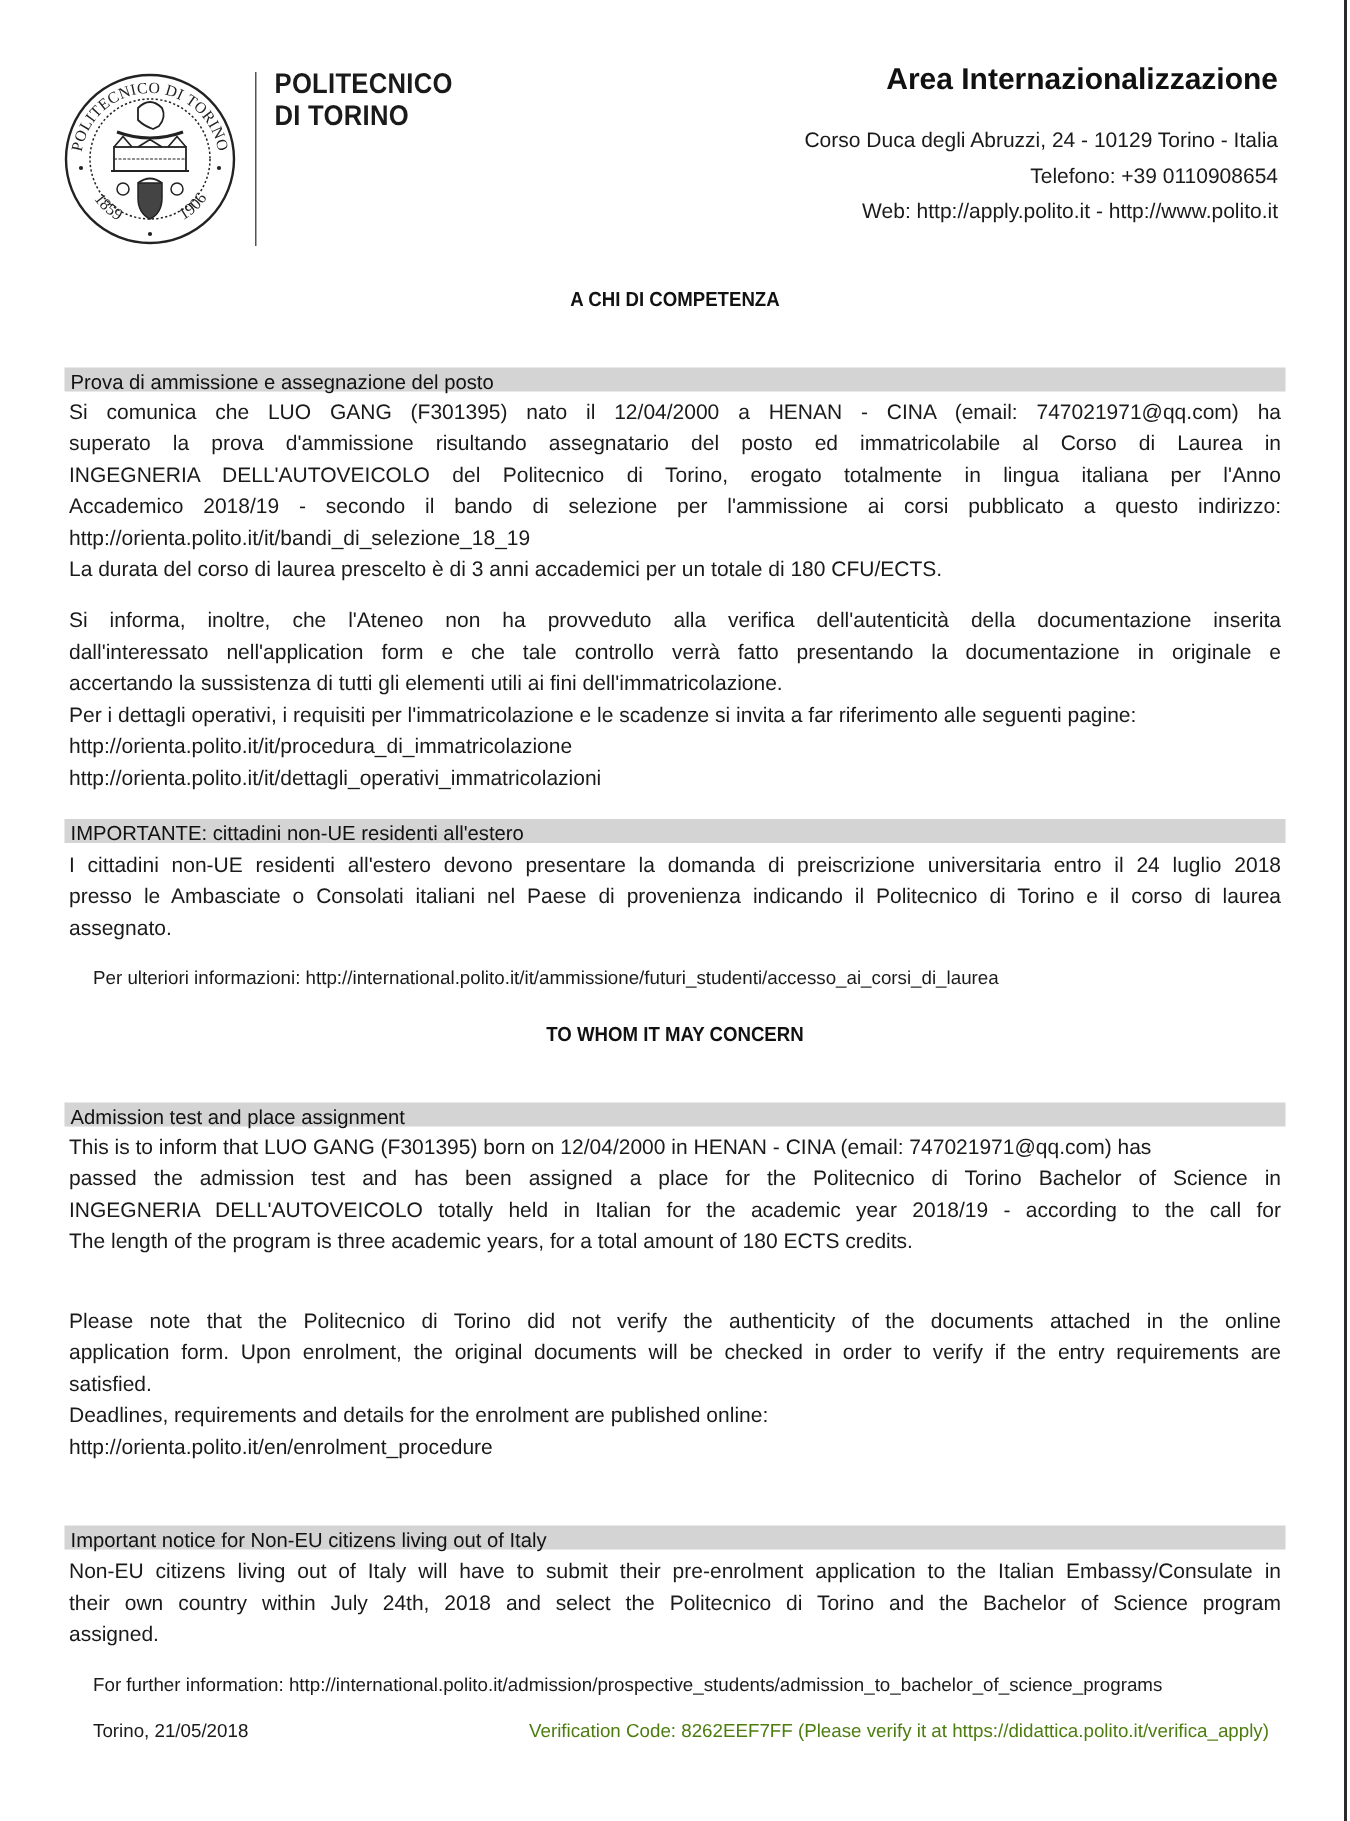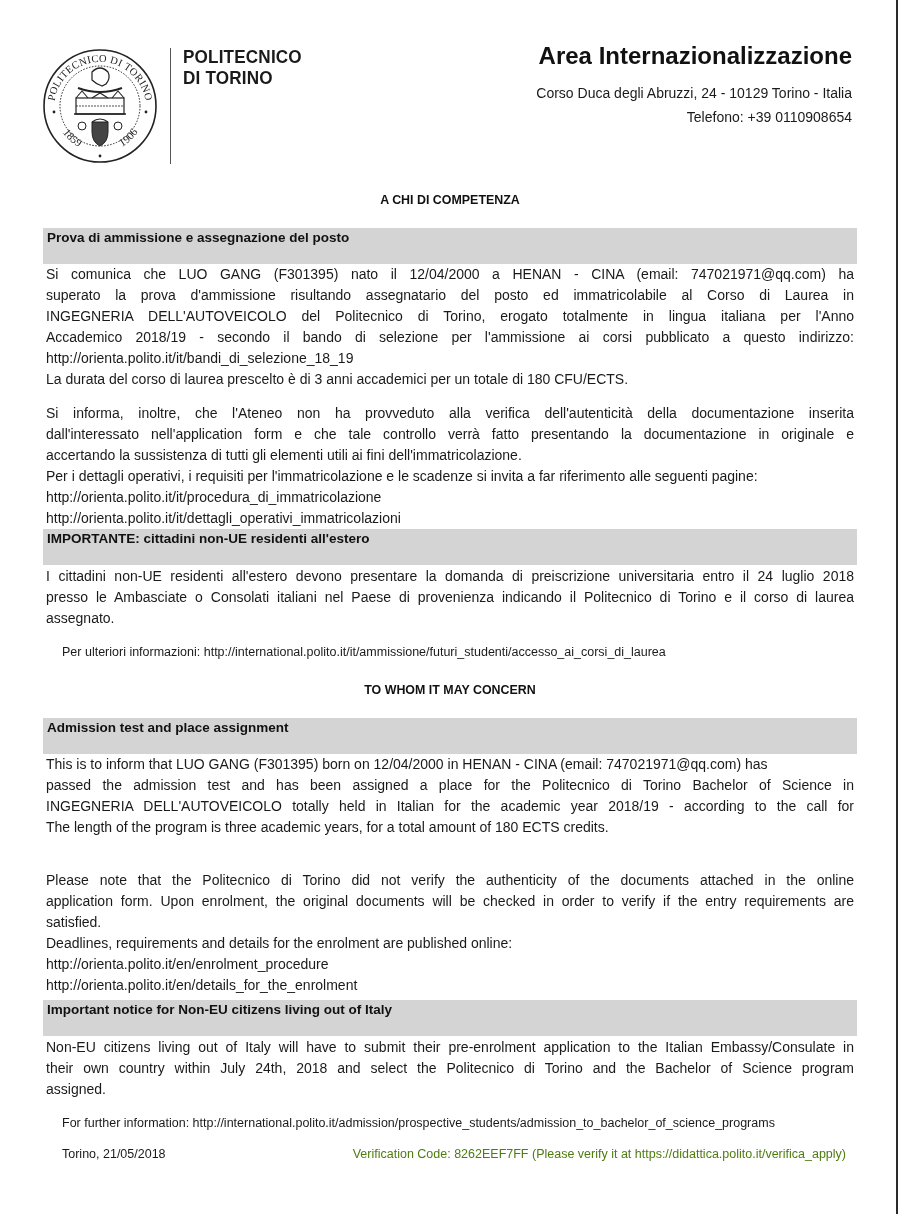--- a/index.html
+++ b/index.html
@@ -5,26 +5,26 @@
     * { margin: 0; padding: 0; box-sizing: border-box; }
     html, body { width: 900px; height: 1214px; background: #ffffff; overflow: hidden; }
     body { position: relative; font-family: "Liberation Sans", sans-serif; color: #1a1a1a; }
 
     .right-edge { position: absolute; top: 0; right: 2px; width: 2px; height: 1214px; background: #2a2a2a; }
 
     
     .seal { position: absolute; left: 42px; top: 48px; width: 116px; height: 116px; }
     .logo-divider { position: absolute; left: 170px; top: 48px; width: 1px; height: 116px; background: #555; }
     .logo-text { position: absolute; left: 183px; top: 46px; font-family: "Liberation Sans", sans-serif; font-weight: bold; font-size: 19px; line-height: 21px; letter-spacing: 0.2px; color: #1a1a1a; transform: scaleX(0.9); transform-origin: left top; }
-    .area-title { position: absolute; right: 48px; top: 42px; font-weight: bold; font-size: 24px; color: #111; }
+    .area-title { position: absolute; right: 48px; top: 42px; font-weight: bold; font-size: 20px; color: #111; }
     .contact { position: absolute; right: 48px; top: 82px; text-align: right; font-size: 14px; line-height: 23.5px; color: #1a1a1a; }
 
     
     .center-heading { position: absolute; left: 0; width: 900px; text-align: center; font-weight: bold; font-size: 13.5px; color: #111; transform: scaleX(0.92); }
-    .section-bar { position: absolute; left: 43px; width: 814px; height: 36px; background: #d4d4d4; padding-left: 4px; font-weight: bold; font-size: 13.5px; line-height: 20px; color: #111; }
+    .section-bar { position: absolute; left: 43px; width: 814px; height: 16px; background: #d4d4d4; padding-left: 4px; font-weight: normal; font-size: 13.5px; line-height: 20px; color: #111; margin-top: 17px; }
     .para { position: absolute; left: 46px; width: 808px; font-size: 14px; line-height: 21px; color: #1a1a1a; text-align: justify; }
     .para .line { display: block; }
     .para .jline { display: block; text-align: justify; text-align-last: justify; }
     .link { color: #1a1a1a; display: block; }
     .small { position: absolute; left: 62px; font-size: 12.5px; color: #1a1a1a; }
     .footer-code { position: absolute; right: 54px; font-size: 12.5px; color: #4d7c0f; }
   </style>
 </head>
 <body>
 
@@ -68,20 +68,21 @@
   <div class="logo-divider"></div>
   <div class="logo-text">
     <div>POLITECNICO</div>
     <div>DI TORINO</div>
   </div>
 
   <div class="area-title">Area Internazionalizzazione</div>
   <div class="contact">
     <div>Corso Duca degli Abruzzi, 24 - 10129 Torino - Italia</div>
     <div>Telefono: +39 0110908654</div>
+    <div>Web: http://apply.polito.it - http://www.polito.it</div>
   </div>
 </div>
 
 <div class="center-heading" style="top:192px;">A CHI DI COMPETENZA</div>
 
 <div class="section-bar" style="top:228px;">Prova di ammissione e assegnazione del posto</div>
 
 <div class="para" style="top:264px;">
   <span class="jline">Si comunica che LUO GANG (F301395) nato il 12/04/2000 a HENAN - CINA (email: 747021971@qq.com) ha</span>
   <span class="jline">superato la prova d'ammissione risultando assegnatario del posto ed immatricolabile al Corso di Laurea in</span>
@@ -120,21 +121,20 @@
   <span class="jline">INGEGNERIA DELL'AUTOVEICOLO totally held in Italian for the academic year 2018/19 - according to the call for</span>
   <span class="line">The length of the program is three academic years, for a total amount of 180 ECTS credits.</span>
 </div>
 
 <div class="para" style="top:870px;">
   <span class="jline">Please note that the Politecnico di Torino did not verify the authenticity of the documents attached in the online</span>
   <span class="jline">application form. Upon enrolment, the original documents will be checked in order to verify if the entry requirements are</span>
   <span class="line">satisfied.</span>
   <span class="line">Deadlines, requirements and details for the enrolment are published online:</span>
   <a class="link">http://orienta.polito.it/en/enrolment_procedure</a>
-  <a class="link">http://orienta.polito.it/en/details_for_the_enrolment</a>
 </div>
 
 <div class="section-bar" style="top:1000px;">Important notice for Non-EU citizens living out of Italy</div>
 
 <div class="para" style="top:1037px;">
   <span class="jline">Non-EU citizens living out of Italy will have to submit their pre-enrolment application to the Italian Embassy/Consulate in</span>
   <span class="jline">their own country within July 24th, 2018 and select the Politecnico di Torino and the Bachelor of Science program</span>
   <span class="line">assigned.</span>
 </div>
 

